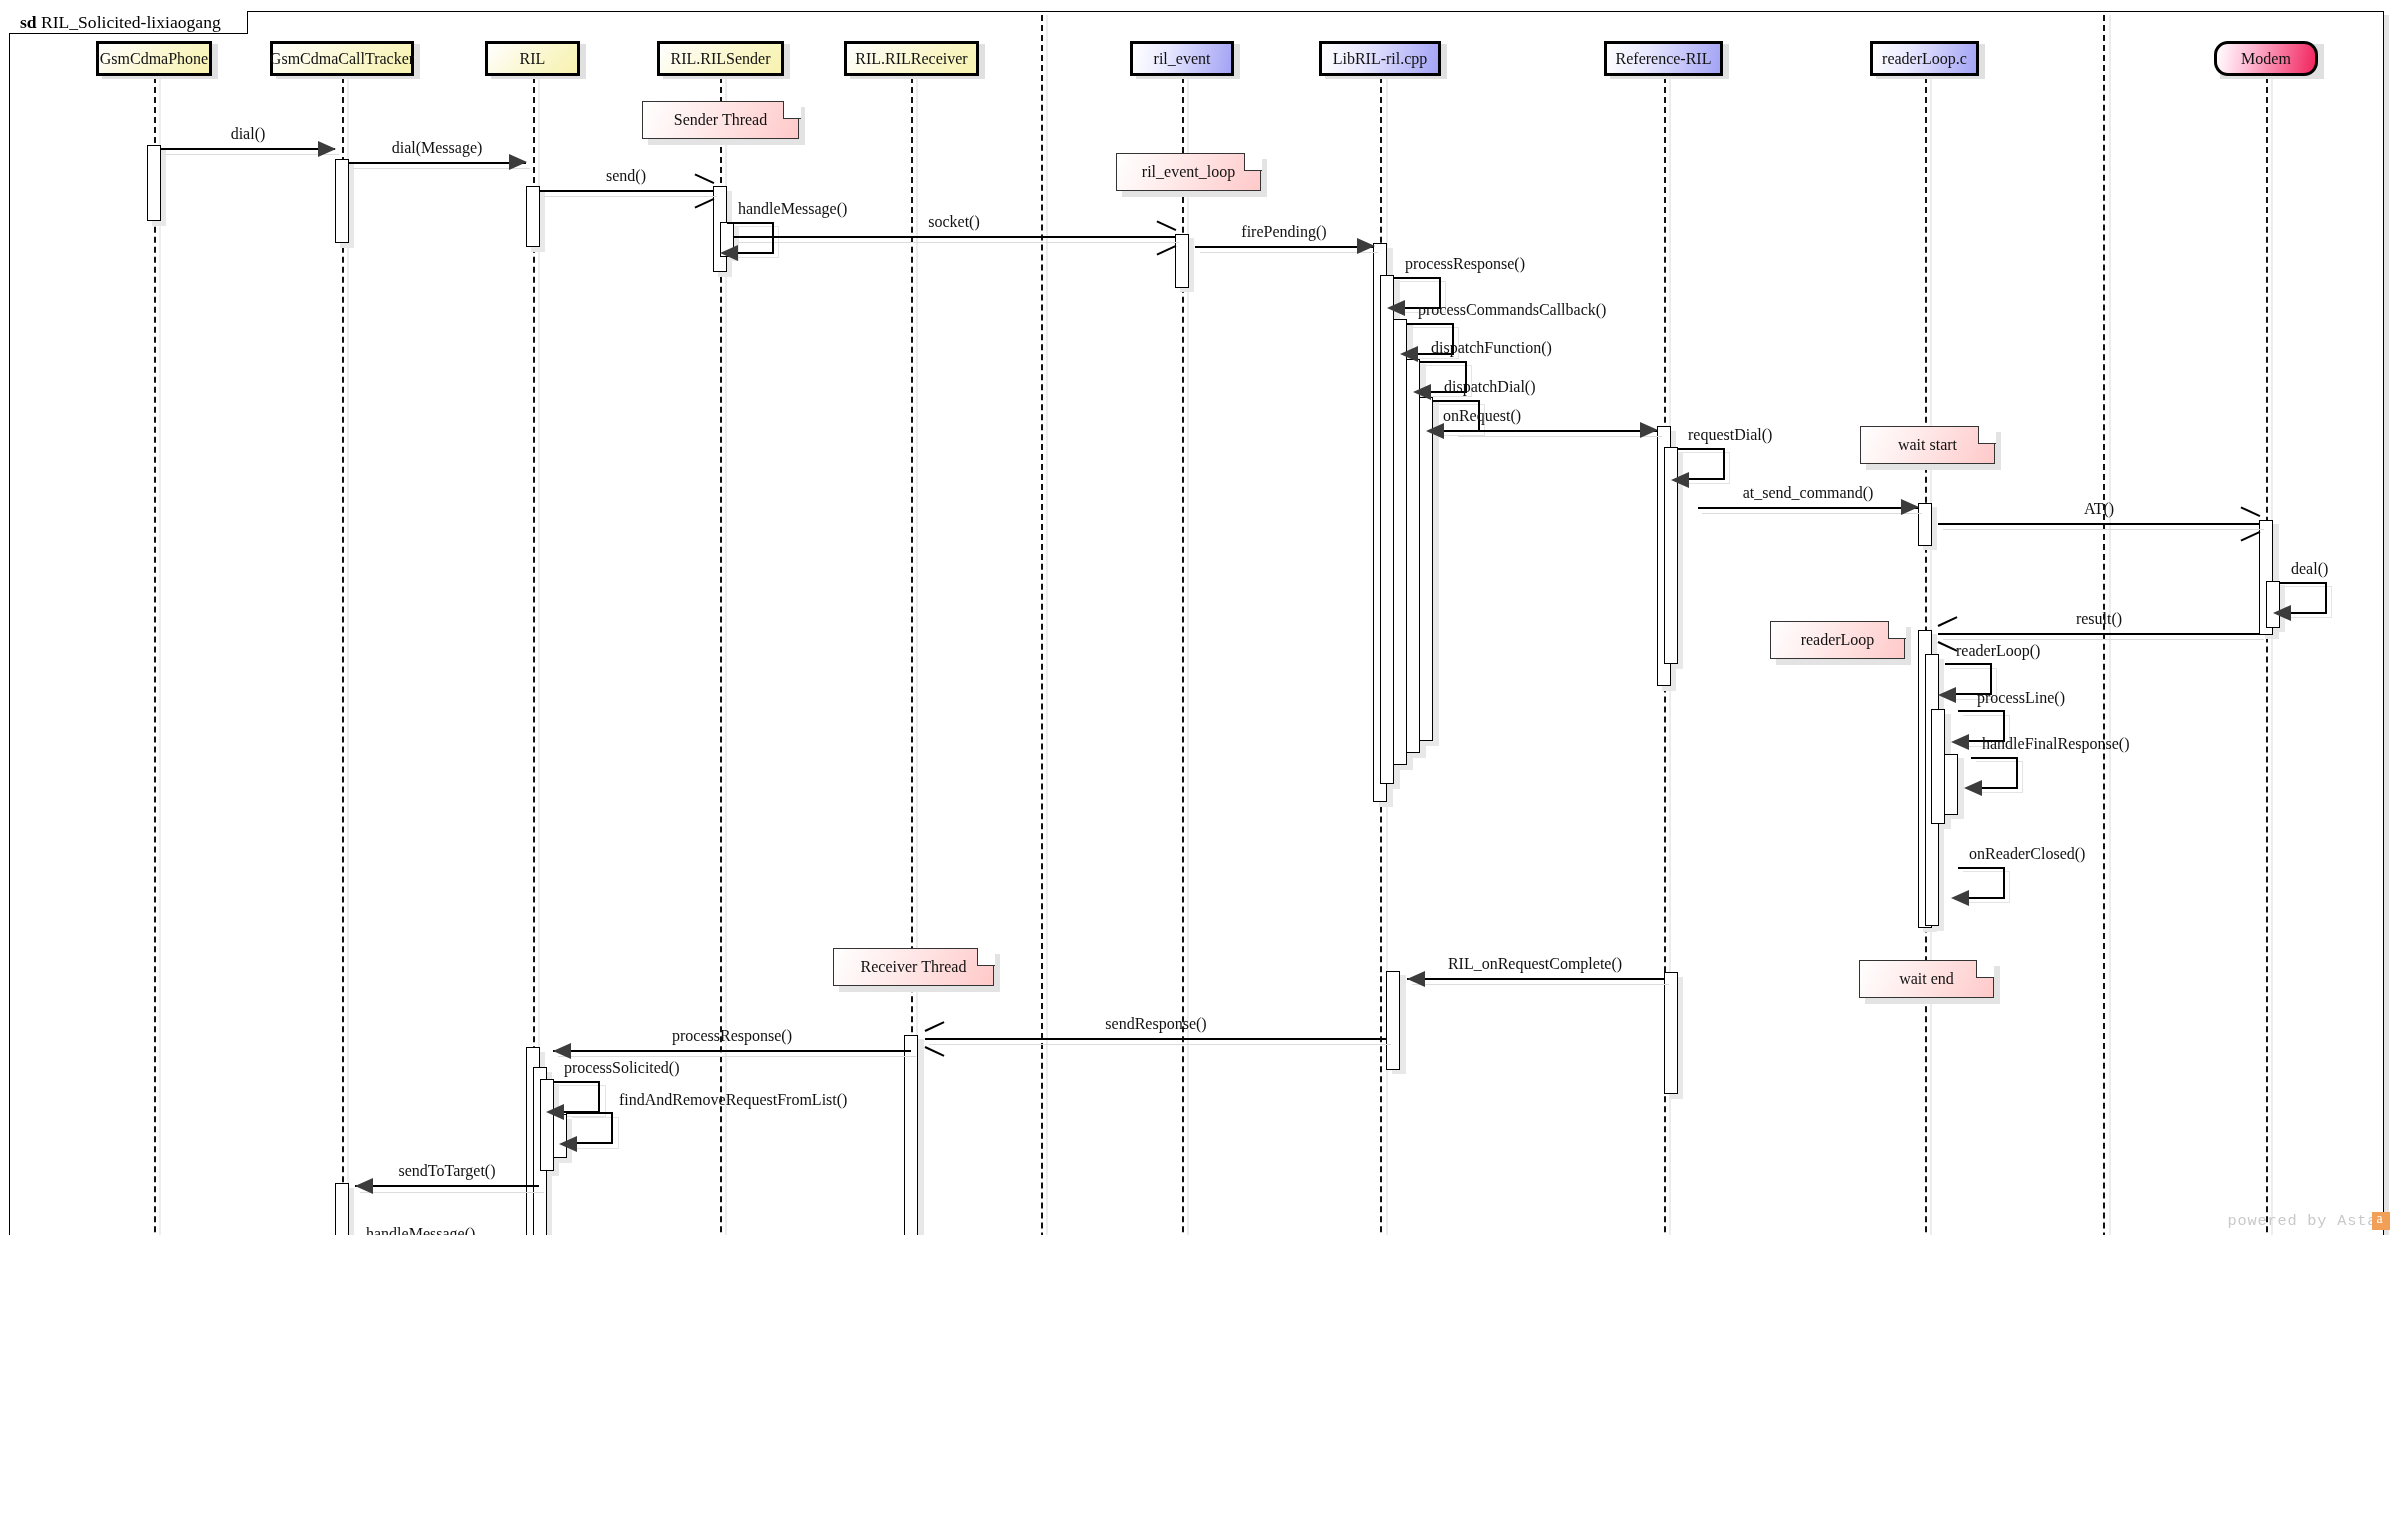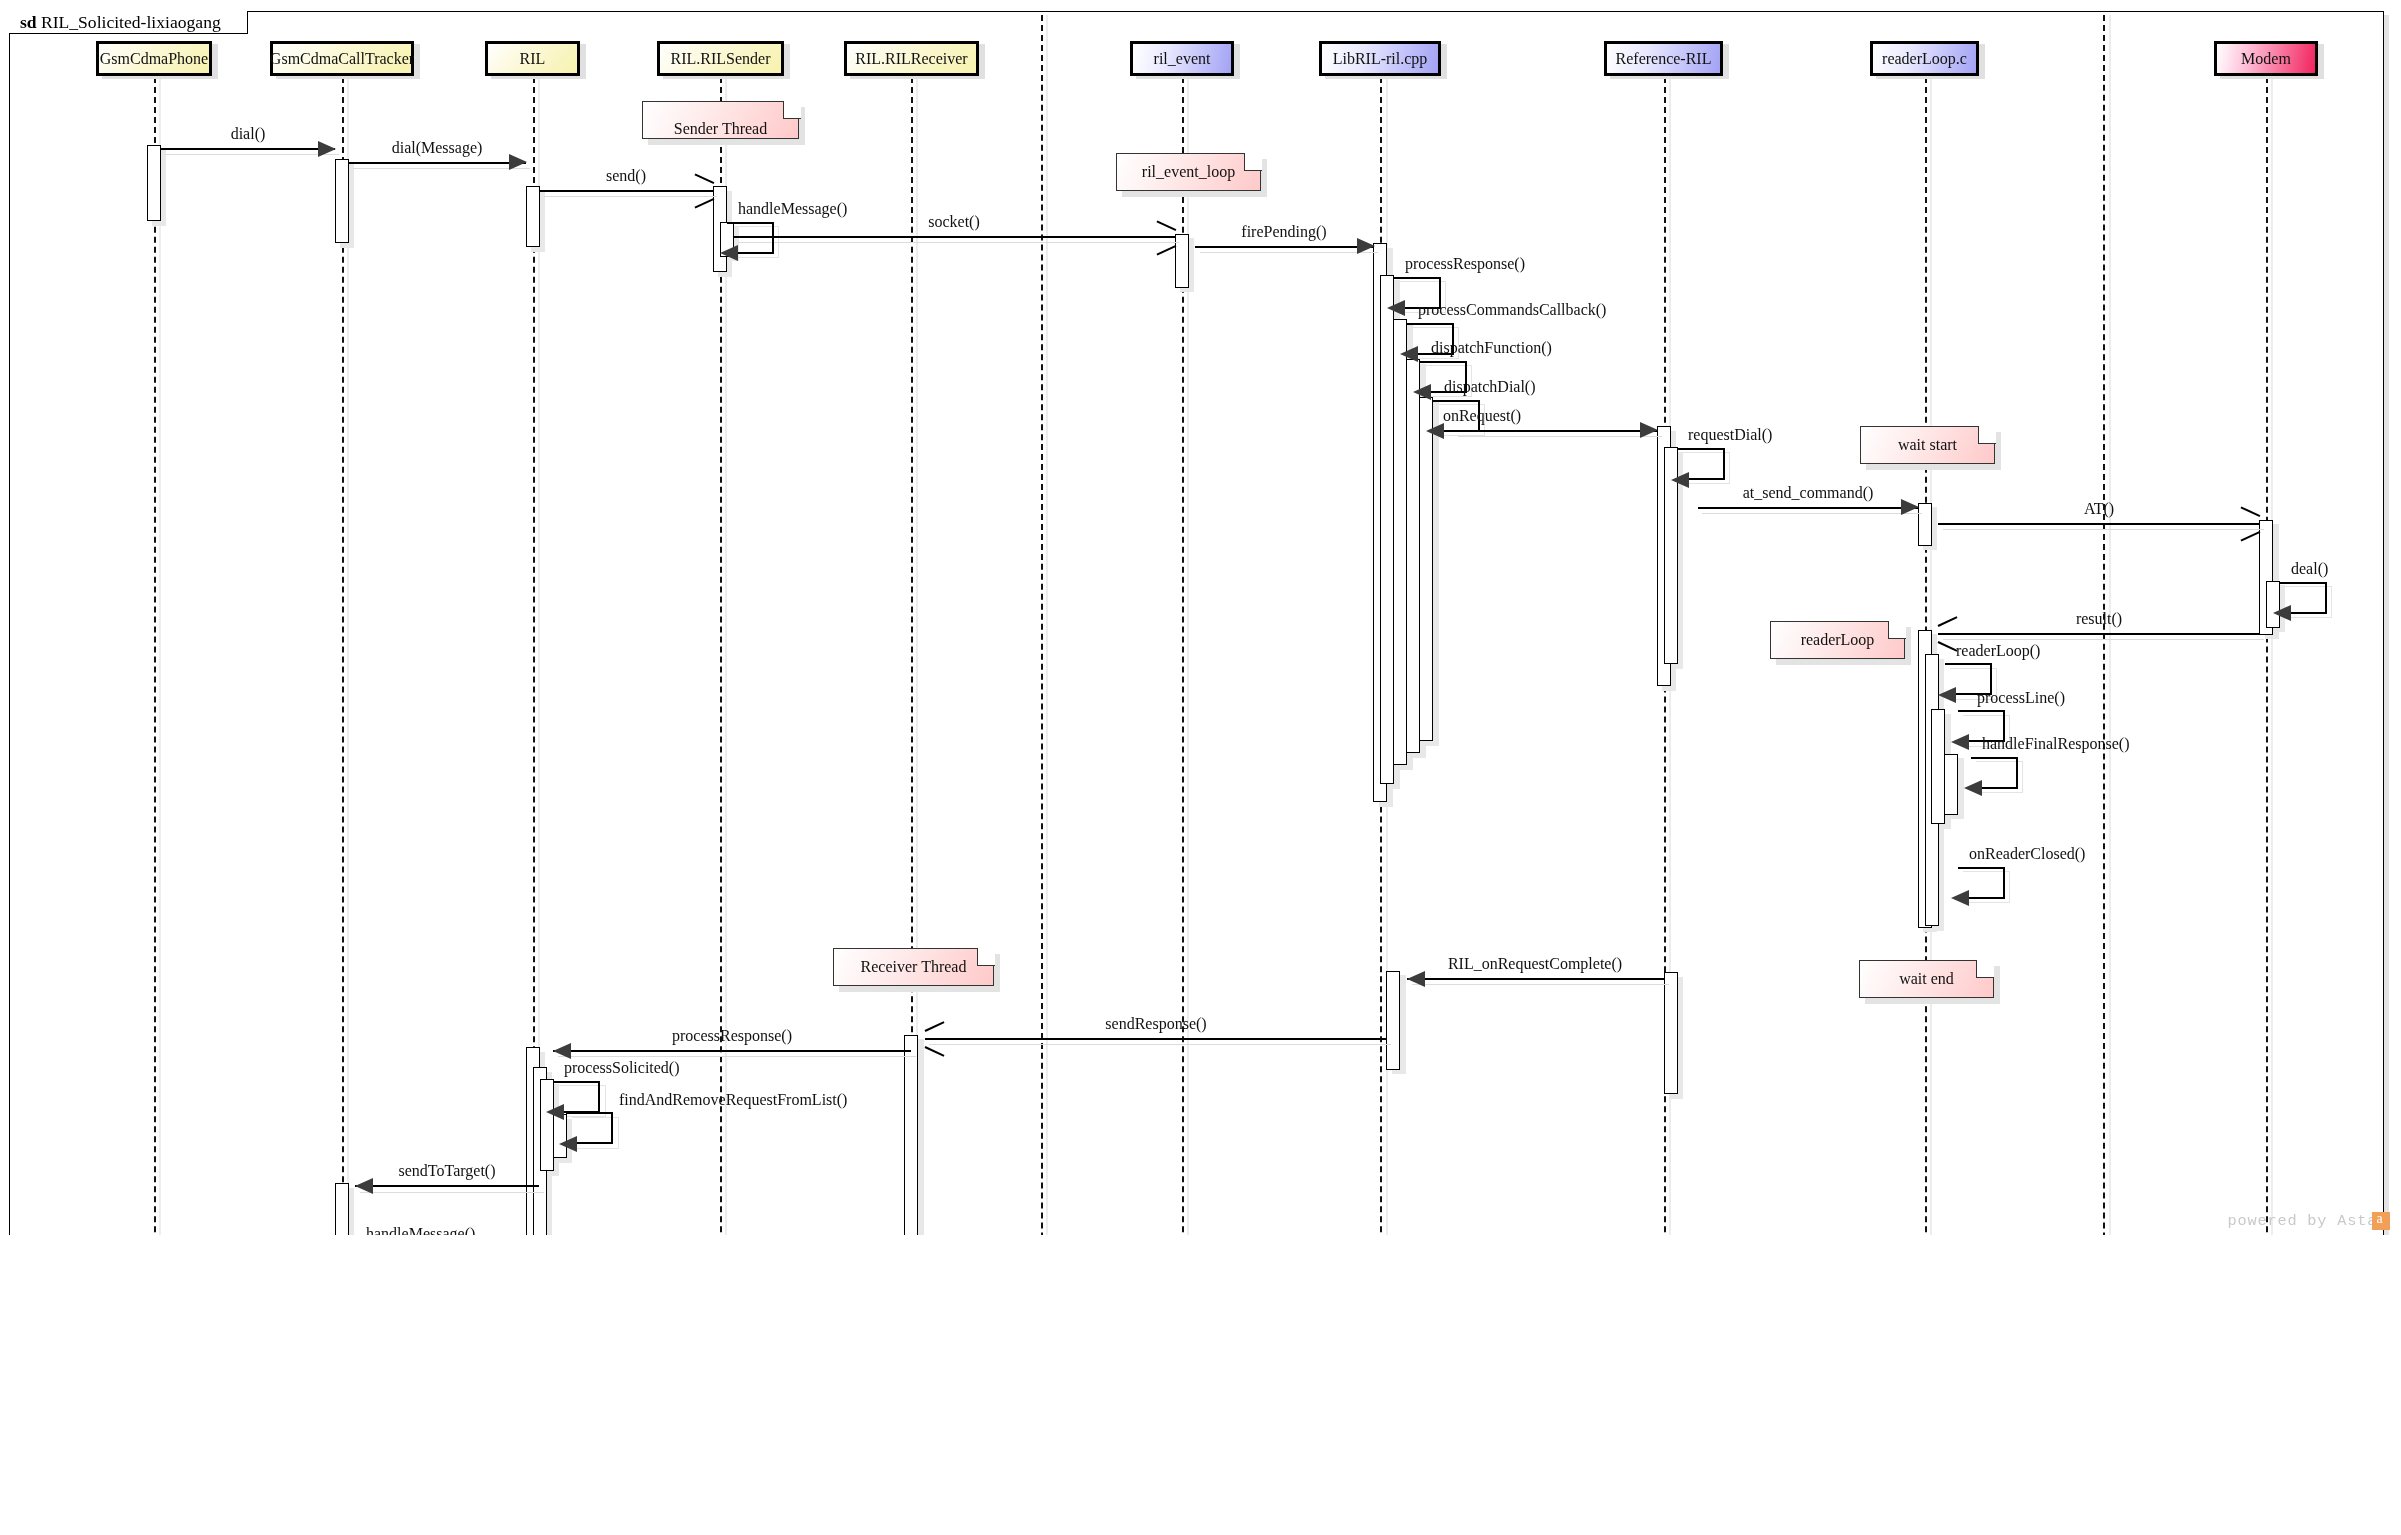--- a/index.html
+++ b/index.html
@@ -11,21 +11,21 @@
   .frame-shadow{position:absolute;left:13.8px;top:15.3px;width:2375px;height:1475px;background:#e4e4e4;}
   .frame-tab{position:absolute;left:9.2px;top:10.7px;height:23px;border:1.5px solid #000;border-top:none;border-left:none;background:#fff;box-sizing:border-box;
              padding:1.5px 26px 1.5px 10.7px;font-size:17.6px;line-height:20px;white-space:nowrap;}
   .frame-tab .kw{font-weight:bold;}
 
   
   .head{position:absolute;border:3.1px solid #000;box-sizing:border-box;height:35px;
         display:flex;align-items:center;justify-content:center;font-size:16px;color:#111;white-space:nowrap;z-index:6;}
   .head.yellow{background:linear-gradient(135deg,#ffffff 0%,#fbf8d4 48%,#f7f2ae 100%);}
   .head.blue{background:linear-gradient(100deg,#ffffff 0%,#e8e8ff 35%,#a3a3f5 100%);}
-  .head.pink{background:linear-gradient(100deg,#ffffff 0%,#ffc2da 30%,#f1245e 100%);}
+  .head.pink{background:linear-gradient(100deg,#ffffff 0%,#ffc2da 30%,#f1245e 100%);border-radius:14px;}
   .head-shadow{position:absolute;background:#e0e0e0;height:35px;z-index:5;}
 
   
   .lifeline{position:absolute;width:0;border-left:2.3px dashed #111;z-index:1;}
   .lifeline-shadow{position:absolute;width:0;border-left:2.3px solid #ededed;z-index:0;}
   .separator{position:absolute;width:0;border-left:2.3px dashed #111;z-index:1;}
   .separator-shadow{position:absolute;width:0;border-left:2.3px solid #ededed;z-index:0;}
 
   
   .act{position:absolute;background:#fff;border:1.5px solid #000;box-sizing:border-box;width:13.8px;z-index:3;}
@@ -315,21 +315,21 @@
       <div class="head blue" style="left: 1870px; top: 41px; width: 109px;">
         <span>readerLoop.c</span>
       </div>
       <div class="head-shadow" style="left: 2220px; top: 44px; width: 104px;"></div>
       <div class="head pink" style="left: 2214px; top: 41px; width: 104px;">
         <span>Modem</span>
       </div>
     </div>
   <div id="layer-notes">
       <div class="note-shadow" style="left: 648px; top: 107px; width: 157px; height: 38px;"></div>
-      <div class="note" style="left: 642px; top: 101px; width: 157px; height: 38px; align-items: flex-end;">
+      <div class="note" style="left: 642px; top: 101px; width: 157px; height: 38px;">
         <span>Sender Thread</span>
       </div>
       <div class="note-fold" style="left: 783px; top: 101px;"></div>
       <div class="note-shadow" style="left: 1122px; top: 159px; width: 145px; height: 38px;"></div>
       <div class="note" style="left: 1116px; top: 153px; width: 145px; height: 38px;">
         <span>ril_event_loop</span>
       </div>
       <div class="note-fold" style="left: 1244px; top: 153px;"></div>
       <div class="note-shadow" style="left: 1866px; top: 432px; width: 135px; height: 38px;"></div>
       <div class="note" style="left: 1860px; top: 426px; width: 135px; height: 38px;">

